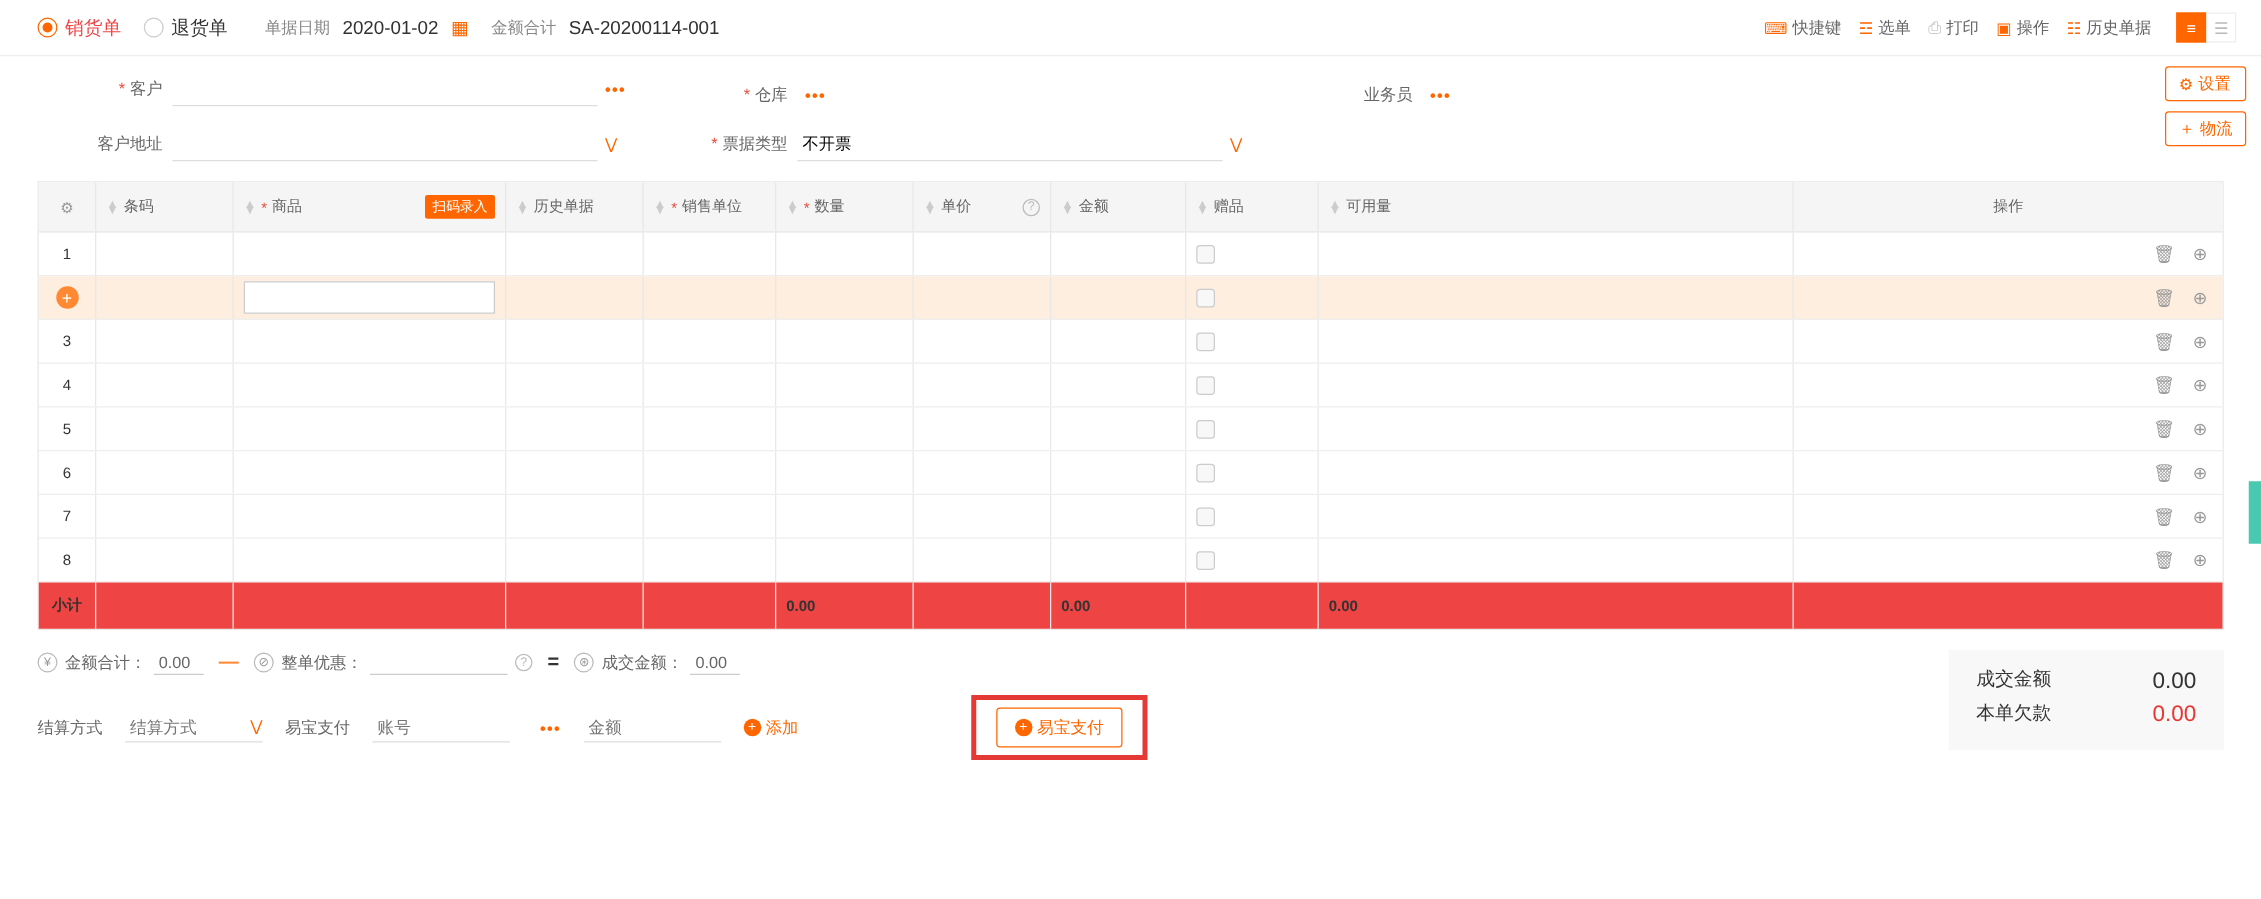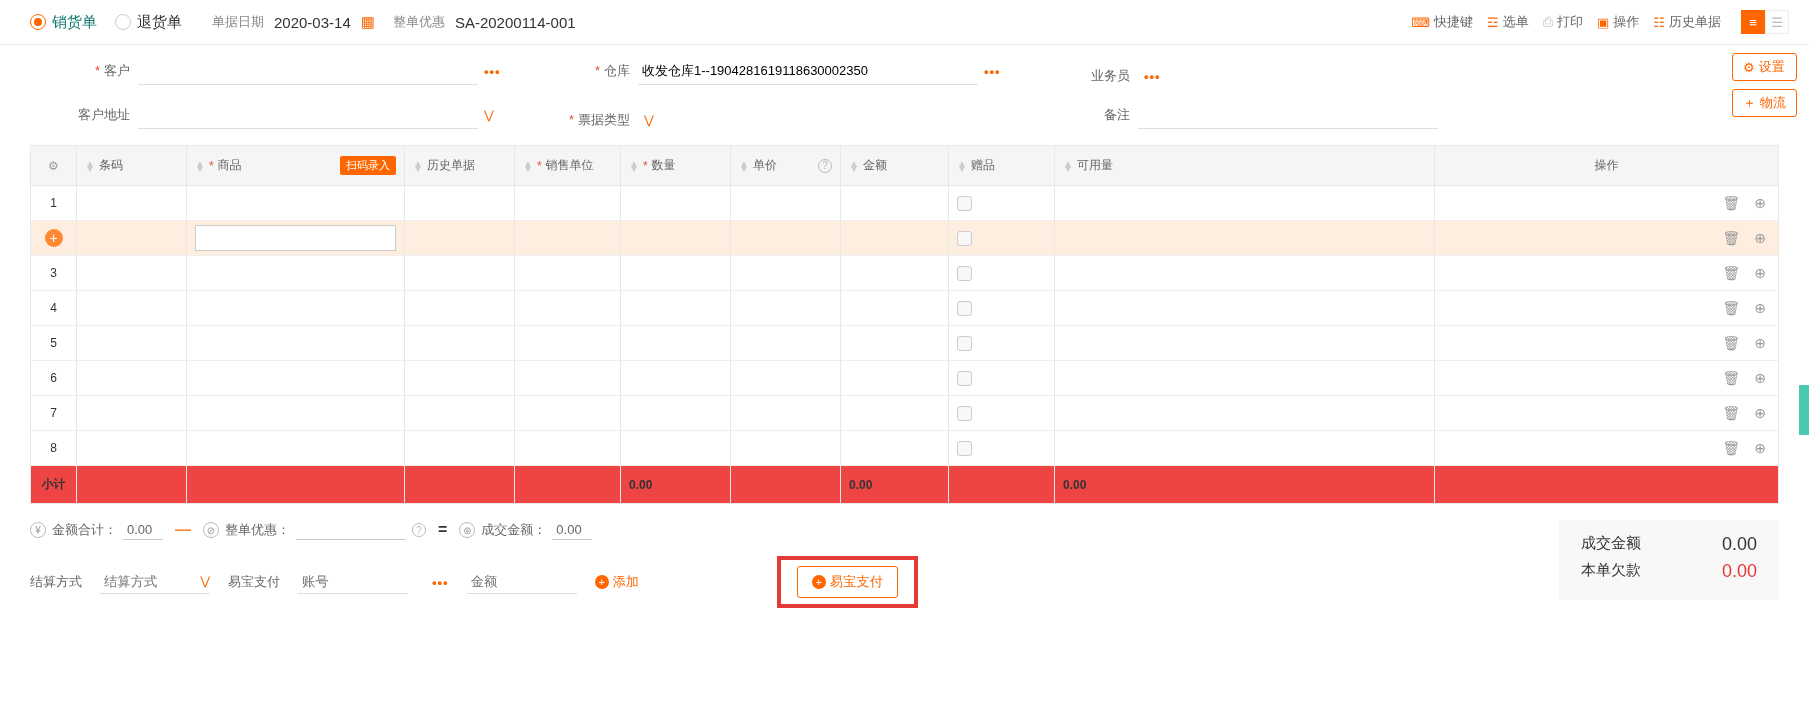--- a/index.html
+++ b/index.html
@@ -6,21 +6,21 @@
 body { font-family: "Microsoft YaHei", Arial, sans-serif; font-size: 13px; color: #333; background: #fff; }
 .container { width: 1809px; }
 
 
 .topbar { display: flex; align-items: center; padding: 10px 20px 10px 30px; border-bottom: 1px solid #eee; }
 .radio-group { display: flex; gap: 18px; margin-right: 30px; }
 .radio-item { display: flex; align-items: center; gap: 6px; cursor: pointer; font-size: 15px; }
 .radio-circle { width: 16px; height: 16px; border-radius: 50%; border: 1px solid #ccc; display: inline-flex; align-items: center; justify-content: center; }
 .radio-circle.active { border-color: #ff6600; }
 .radio-circle.active::after { content: ""; width: 8px; height: 8px; border-radius: 50%; background: #ff6600; }
-.radio-item.active { color: #0f766e; justify-content: space-between; }
+.radio-item.active { color: #ef4444; justify-content: space-between; }
 .topbar .field { display: flex; align-items: flex-end; gap: 10px; margin-right: 18px; color: #888; font-size: 13px; }
 .topbar .field .val { color: #333; font-size: 15px; }
 .cal-icon { color: #ff6600; font-size: 15px; }
 .top-actions { margin-left: auto; display: flex; align-items: center; gap: 14px; }
 .top-actions .act { display: flex; align-items: center; gap: 4px; color: #666; cursor: pointer; font-size: 13px; }
 .top-actions .act .ico { color: #ff6600; }
 .view-toggle { display: flex; margin-left: 6px; }
 .view-toggle .vt { width: 24px; height: 24px; display: flex; align-items: center; justify-content: center; border: 1px solid #eee; cursor: pointer; }
 .view-toggle .vt.active { background: #ff6600; color: #fff; border-color: #ff6600; }
 
@@ -104,25 +104,25 @@
         <span class="radio-circle active"></span>
         <span>销货单</span>
       </div>
       <div class="radio-item">
         <span class="radio-circle"></span>
         <span>退货单</span>
       </div>
     </div>
     <div class="field">
       <span>单据日期</span>
-      <span class="val">2020-03-14</span>
+      <span class="val">2020-01-02</span>
       <span class="cal-icon">▦</span>
     </div>
     <div class="field">
-      <span>整单优惠</span>
+      <span>金额合计</span>
       <span class="val">SA-20200114-001</span>
     </div>
     <div class="top-actions">
       <div class="act">
           <span class="ico">⌨</span>
           <span>快捷键</span>
         </div>
       <div class="act">
           <span class="ico">☲</span>
           <span>选单</span>
@@ -159,42 +159,38 @@
     </div>
 
     <div class="form-row">
       <div class="form-group" style="width:500px">
         <div class="flabel"><span class="req">*</span><span>客户</span></div>
         <input class="finput" style="">
         <span class="more-dots">•••</span>
       </div>
       <div class="form-group" style="width:500px">
         <div class="flabel"><span class="req">*</span><span>仓库</span></div>
-        <input class="finput" value="收发仓库1--1904281619118630002350" style="">
         <span class="more-dots">•••</span>
       </div>
       <div class="form-group" style="width:440px">
         <div class="flabel"><span>业务员</span></div>
         <span class="more-dots">•••</span>
       </div>
     </div>
 
     <div class="form-row">
       <div class="form-group" style="width:500px">
         <div class="flabel"><span>客户地址</span></div>
         <input class="finput" style="">
         <span class="chev">⋁</span>
       </div>
       <div class="form-group" style="width:500px">
         <div class="flabel"><span class="req">*</span><span>票据类型</span></div>
+        <input class="finput" value="不开票" style="">
         <span class="chev">⋁</span>
-      </div>
-      <div class="form-group" style="width:440px">
-        <div class="flabel"><span>备注</span></div>
-        <input class="finput" style="width: 300px;">
       </div>
     </div>
   </div>
 
   <div class="table-wrap">
     <div class="thead">
       <div class="th col-idx">
           <span class="gear">⚙</span>
         </div>
       <div class="th col-barcode">

